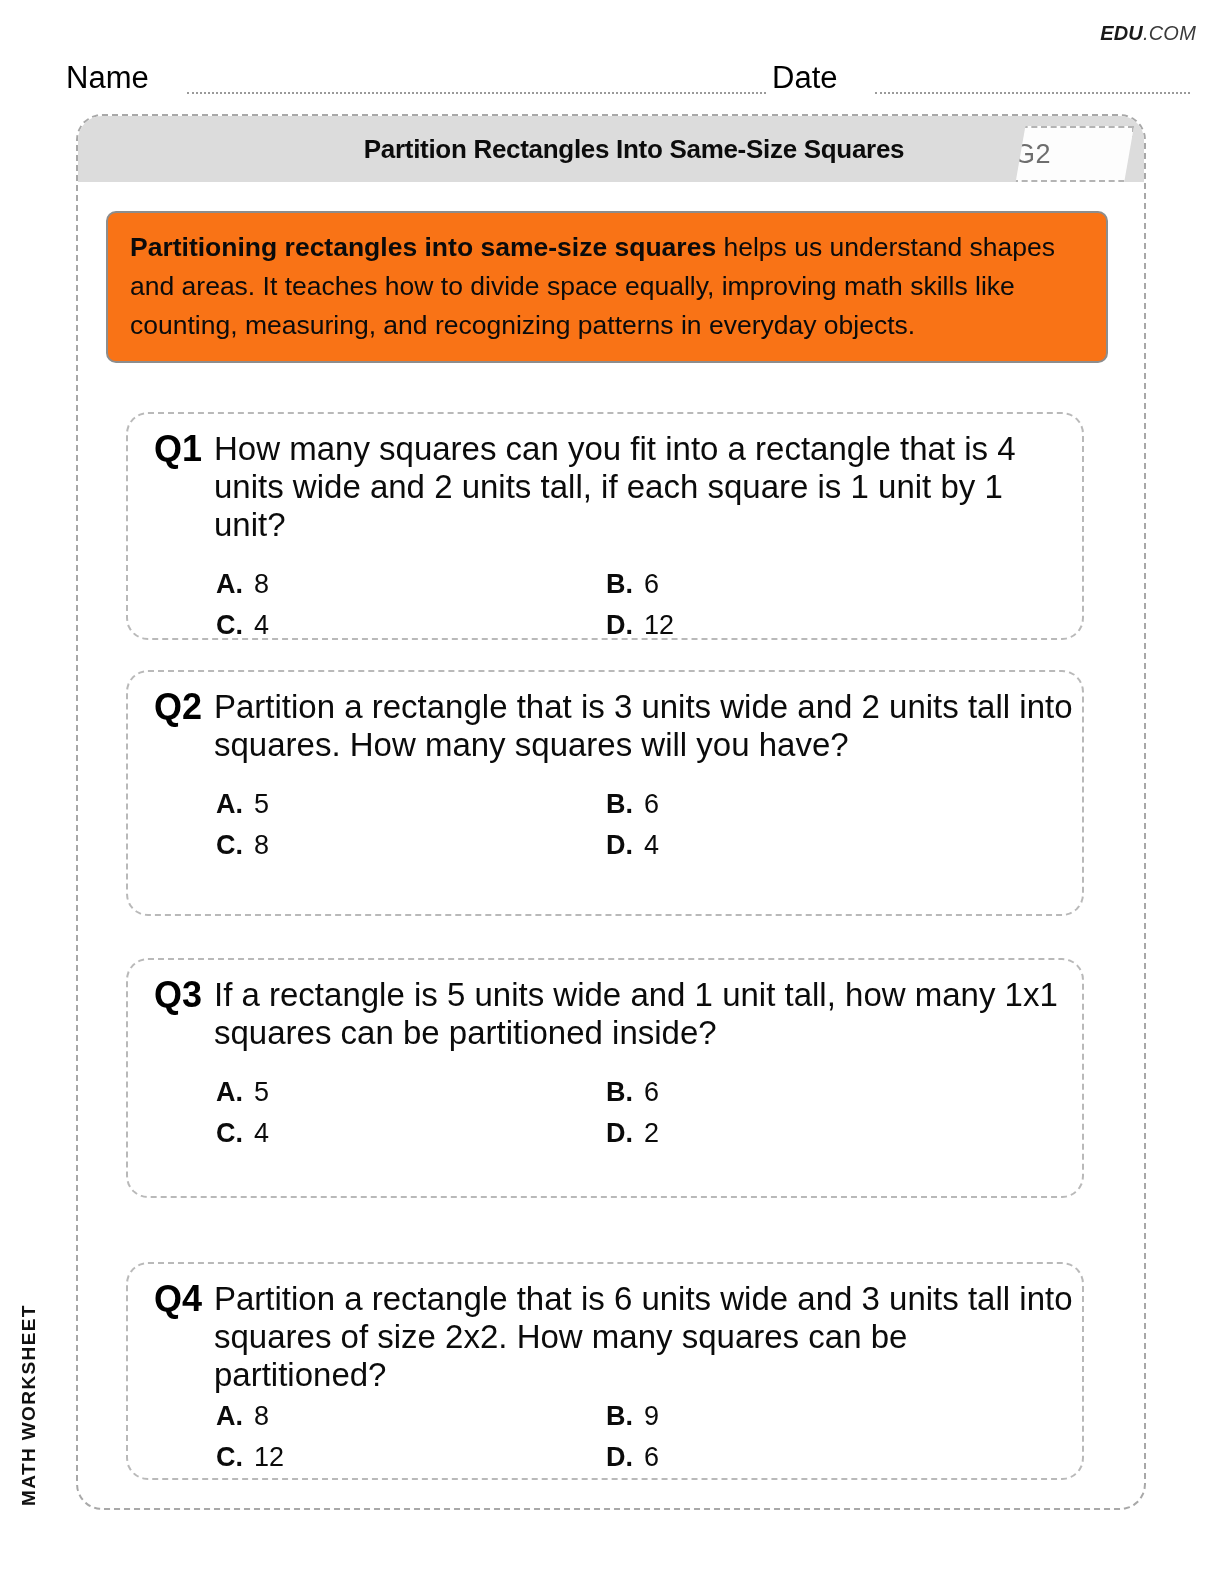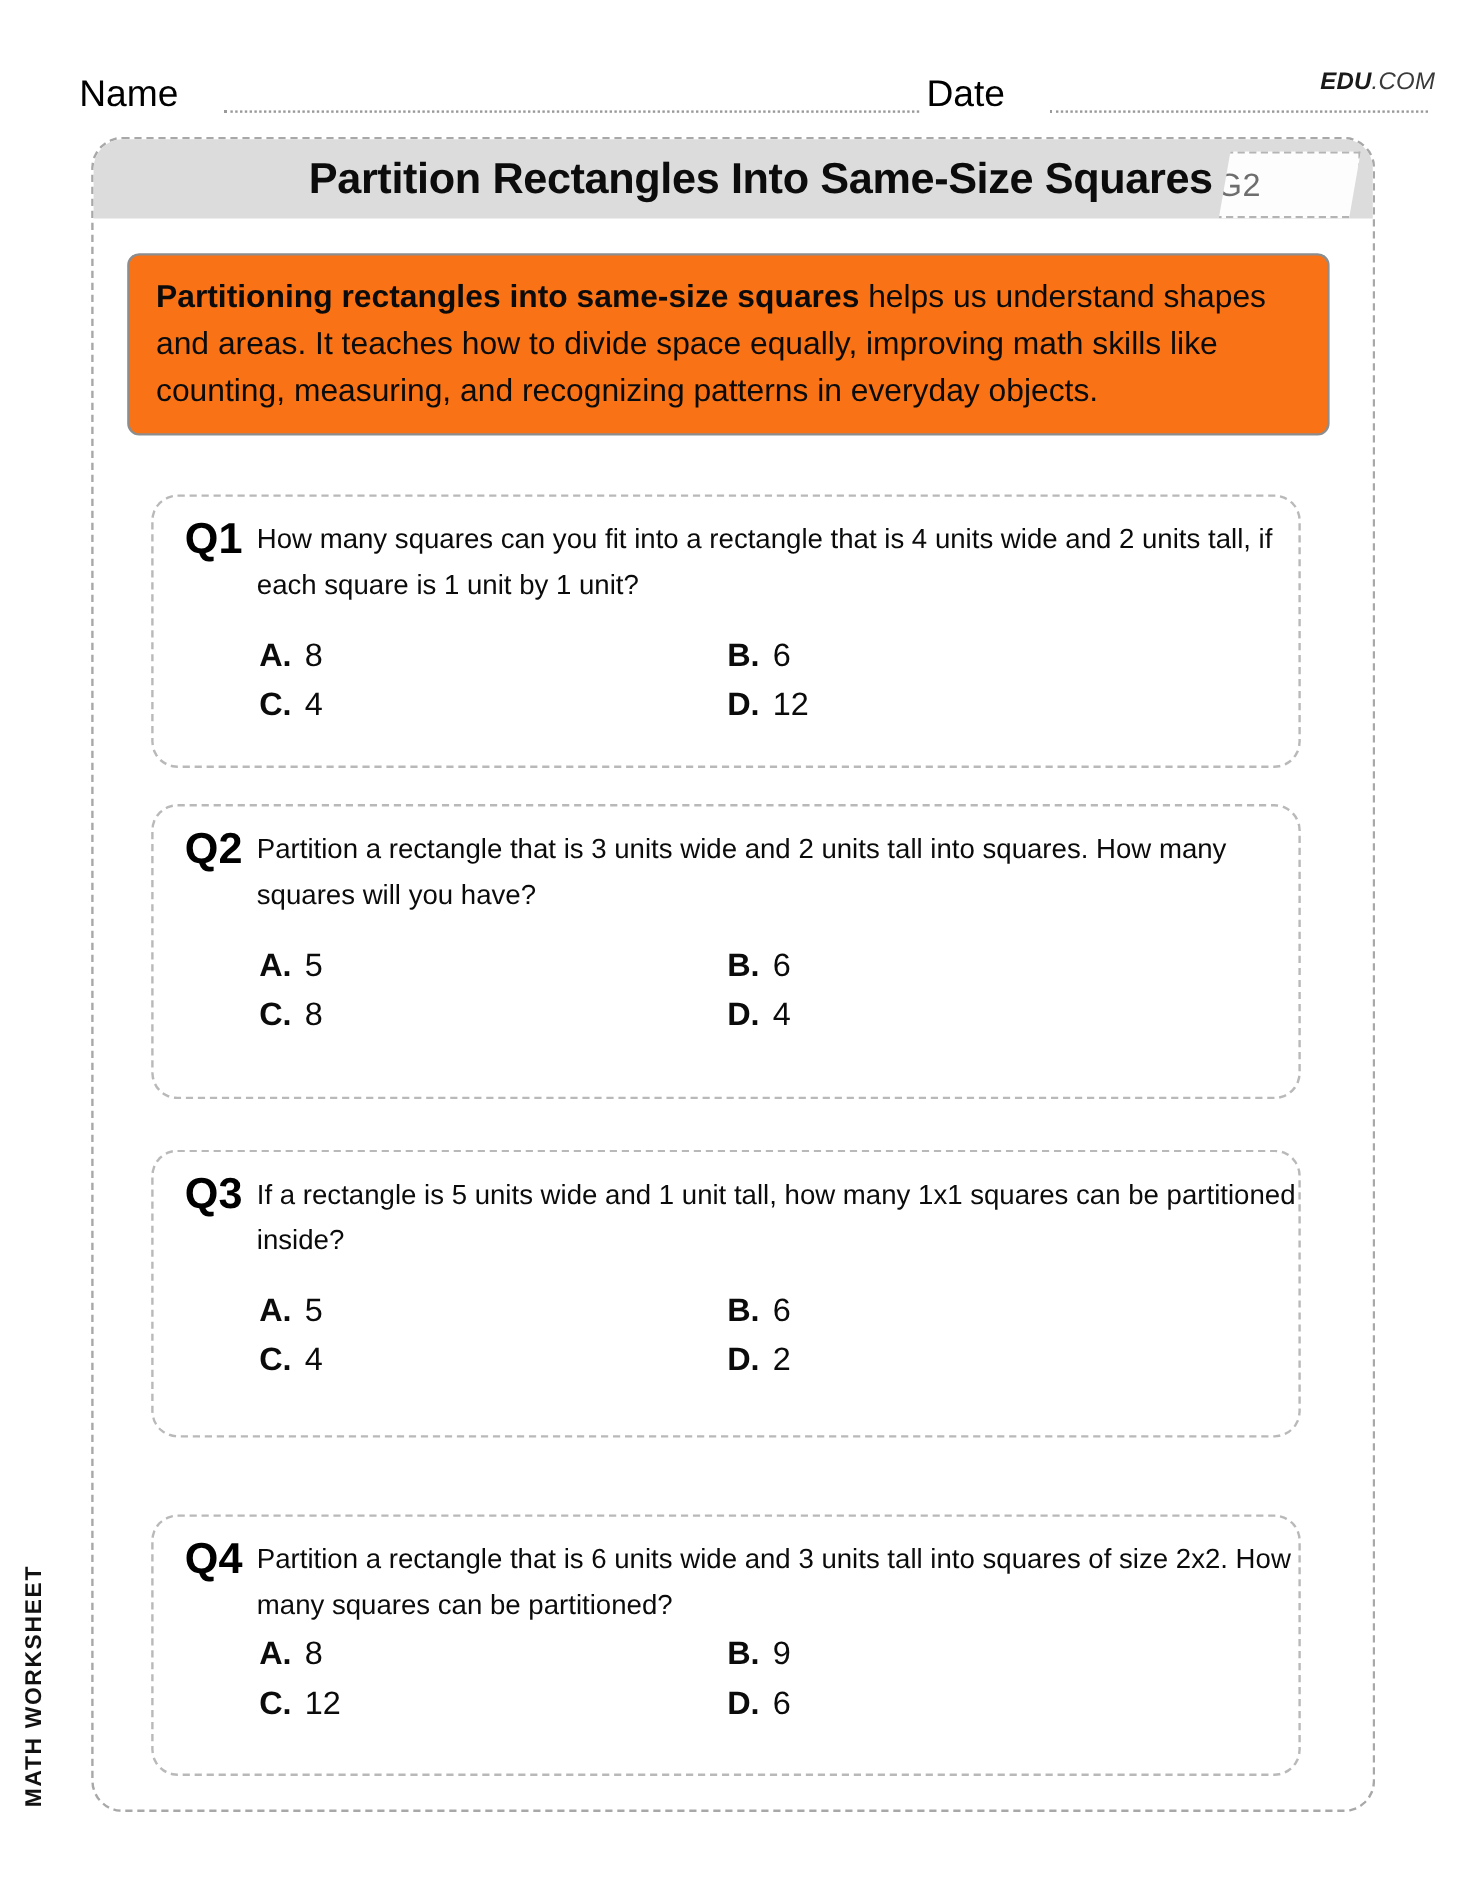--- a/index.html
+++ b/index.html
@@ -17,21 +17,20 @@
   
   .brand {
     position: absolute;
     top: 22px;
     right: 28px;
     font-size: 20px;
     font-weight: bold;
     font-style: italic;
     letter-spacing: 0.2px;
     color: #1a1a1a;
-    margin-top: 35px;
   }
   .brand .dotcom {
     font-weight: normal;
     font-style: italic;
     color: #3a3a3a;
   }
 
   
   .namedate {
     position: absolute;
@@ -92,21 +91,21 @@
     width: 100%;
     height: 66px;
     background: #dcdcdc;
     border-top-left-radius: 24px;
     border-top-right-radius: 24px;
     display: flex;
     align-items: center;
     justify-content: center;
   }
   .header-title {
-    font-size: 36px;
+    font-size: 26px;
     font-weight: bold;
     letter-spacing: -0.3px;
     color: #0c0c0c;
     white-space: nowrap;
     margin-left: 46px;
   }
   .grade-tag {
     position: absolute;
     right: 10px;
     top: 10px;
@@ -164,21 +163,21 @@
   }
   .q-num {
     font-size: 36px;
     font-weight: bold;
     line-height: 38px;
     width: 60px;
     flex: 0 0 60px;
     color: #000;
   }
   .q-text {
-    font-size: 23px;
+    font-size: 33px;
     line-height: 38px;
     color: #0b0b0b;
     width: 880px;
   }
 
   .options {
     padding-left: 88px;
     padding-top: 20px;
   }
   .options.tight { padding-top: 2px; }

